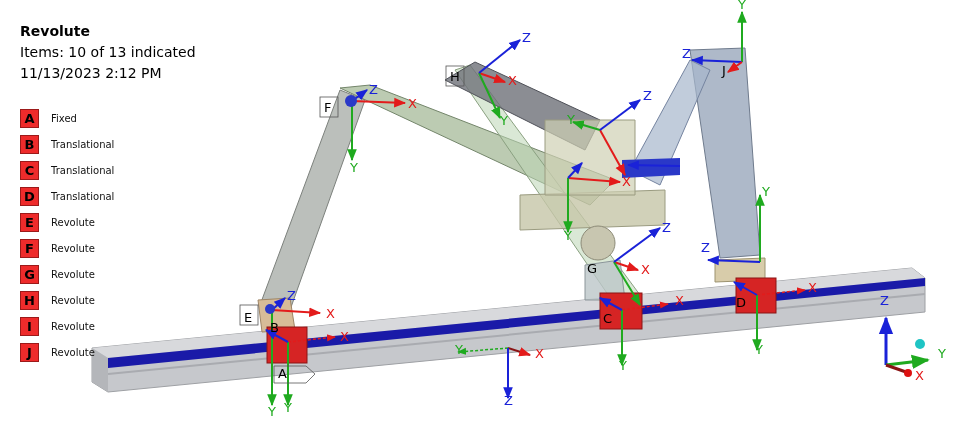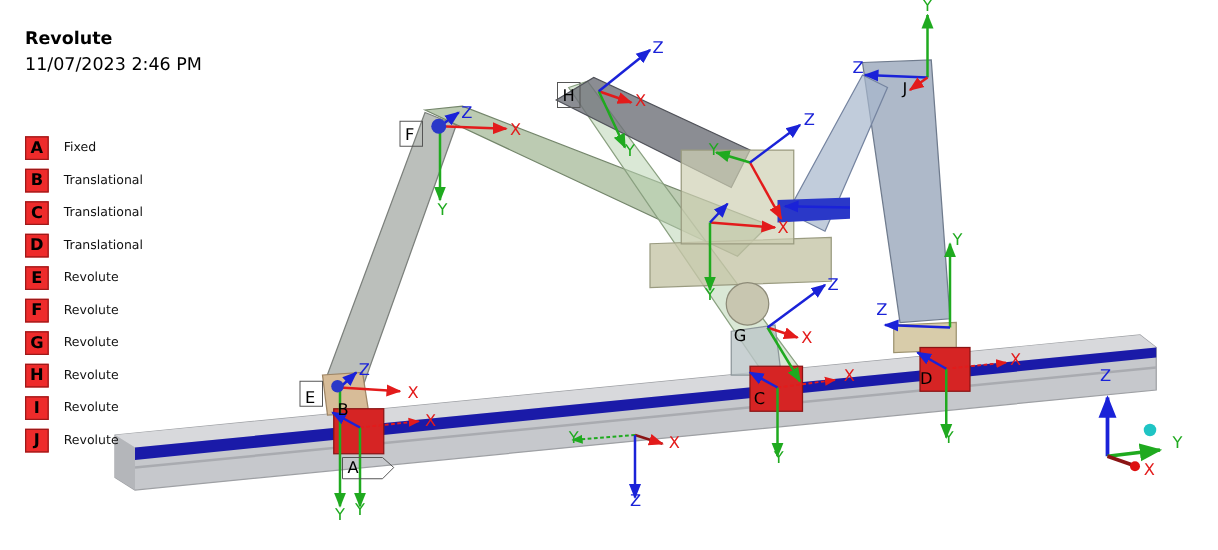--- a/index.html
+++ b/index.html
@@ -188,21 +188,22 @@
     <circle cx="920" cy="344" r="5" fill="#1fc4c4"></circle>
     <text x="880" y="305" font-size="13" fill="#1a22d8">Z</text>
     <text x="938" y="358" font-size="13" fill="#1faa1f">Y</text>
     <text x="915" y="380" font-size="13" fill="#e31b1b">X</text>
   </g>
 </svg>
 </div>
 
 <div id="info">
   <div class="title">Revolute</div>
-  <div>11/07/2023 2:46 PM</div>
+  <div>Items: 10 of 13 indicated</div>
+  <div>11/13/2023 2:12 PM</div>
 </div>
 
 <div id="legend">
   <div class="leg-row">
       <span class="leg-key">A</span>
       <span class="leg-label">Fixed</span>
     </div>
   <div class="leg-row">
       <span class="leg-key">B</span>
       <span class="leg-label">Translational</span>

